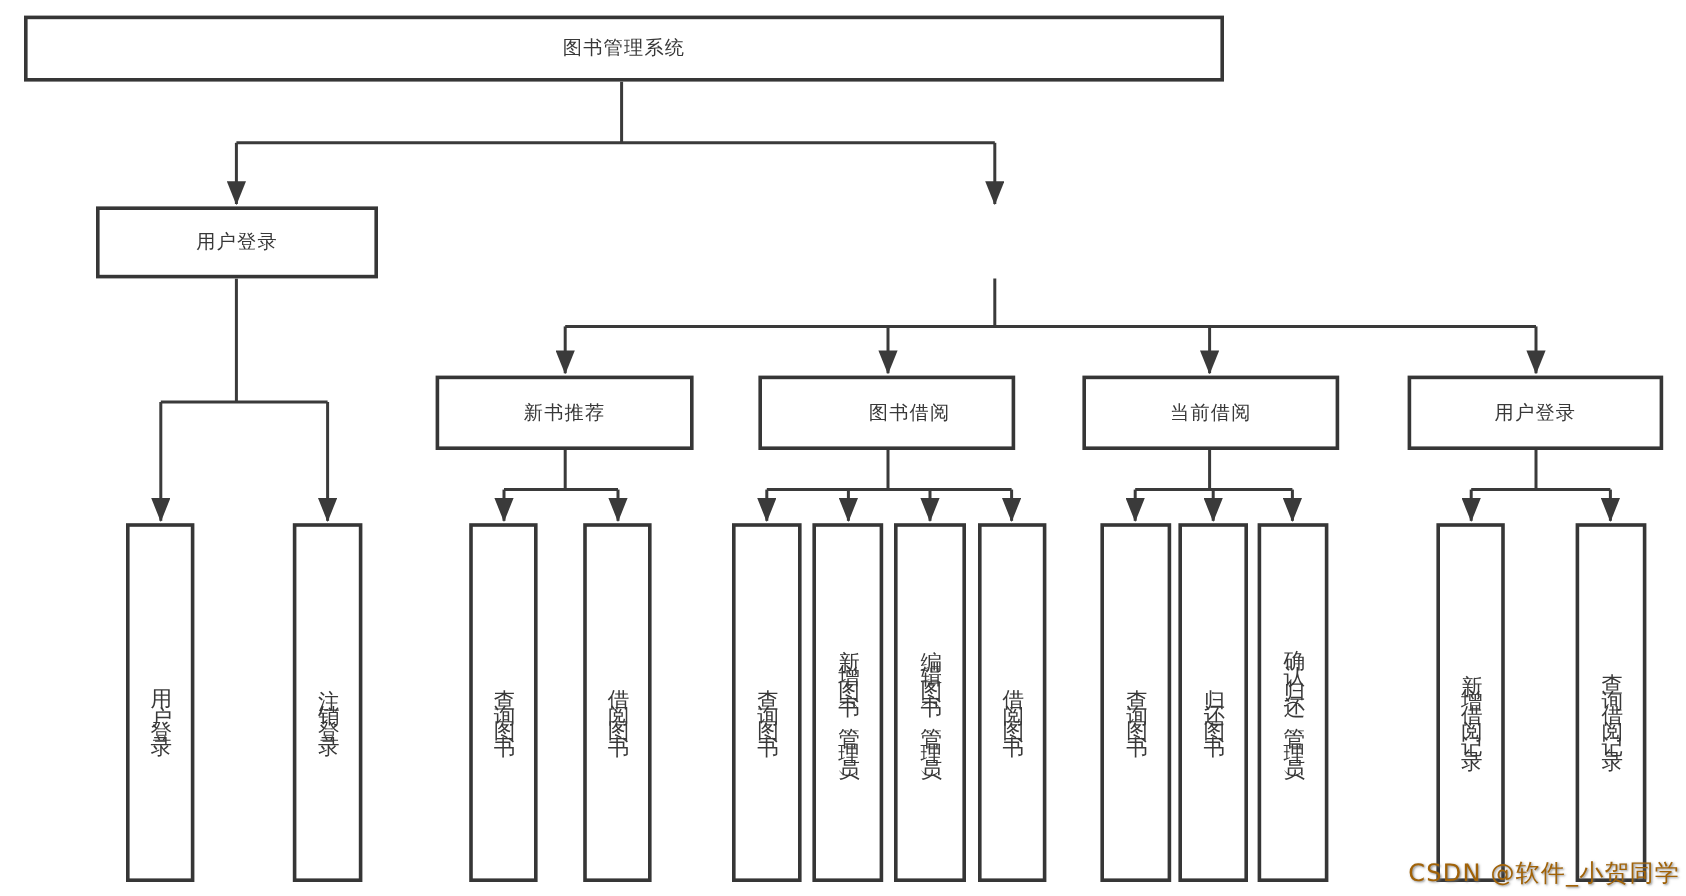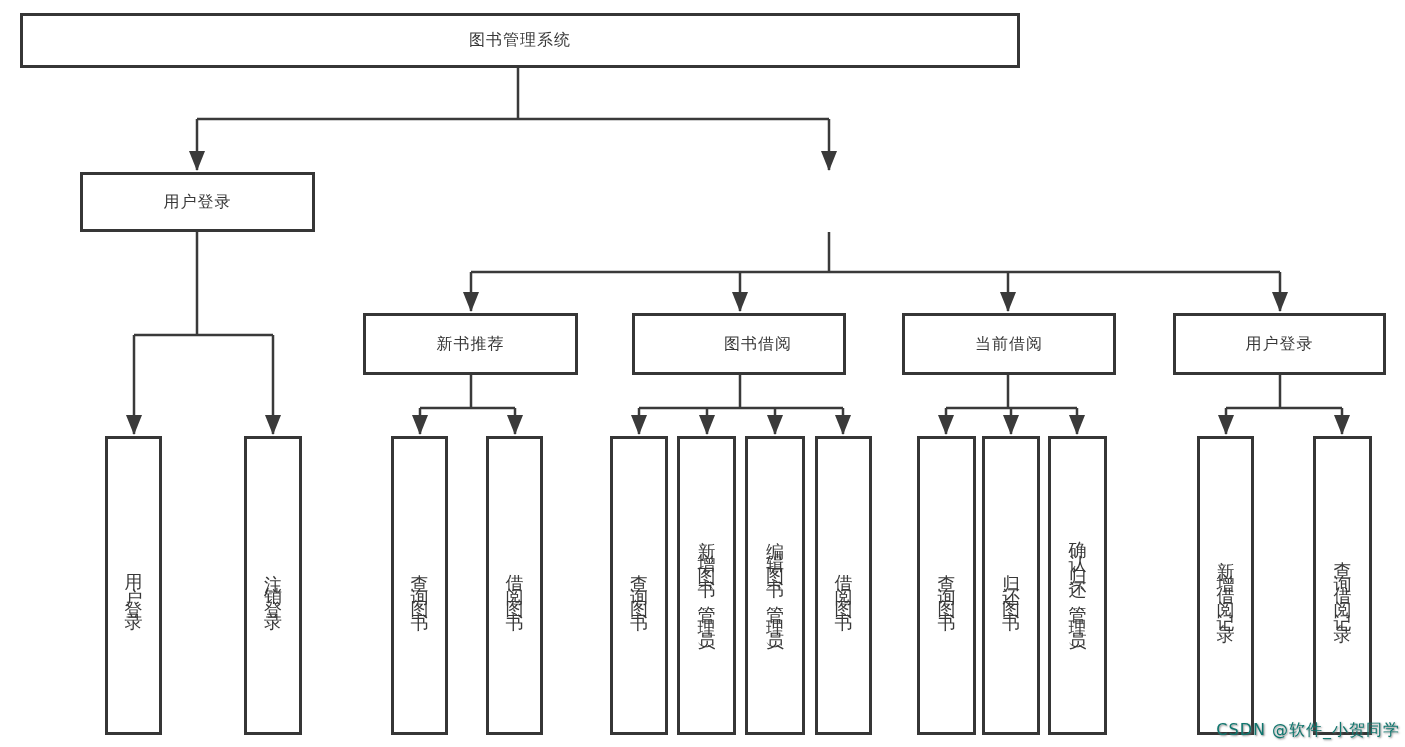--- a/index.html
+++ b/index.html
@@ -53,22 +53,22 @@
     text-orientation: mixed;
     font-size: 18px;
     letter-spacing: 13px;
     line-height: 1;
     white-space: nowrap;
   }
   #watermark {
     position: absolute;
     right: 5px;
     bottom: 6px;
-    font-size: 16px;
-    color: #0f766e;
+    font-size: 20px;
+    color: #a16207;
     text-shadow: 1px 1px 2px rgba(110,110,110,0.85);
     letter-spacing: 1px;
     z-index: 3;
     white-space: nowrap;
   }
 </style>
 </head>
 <body>
 
 <div id="canvas">

